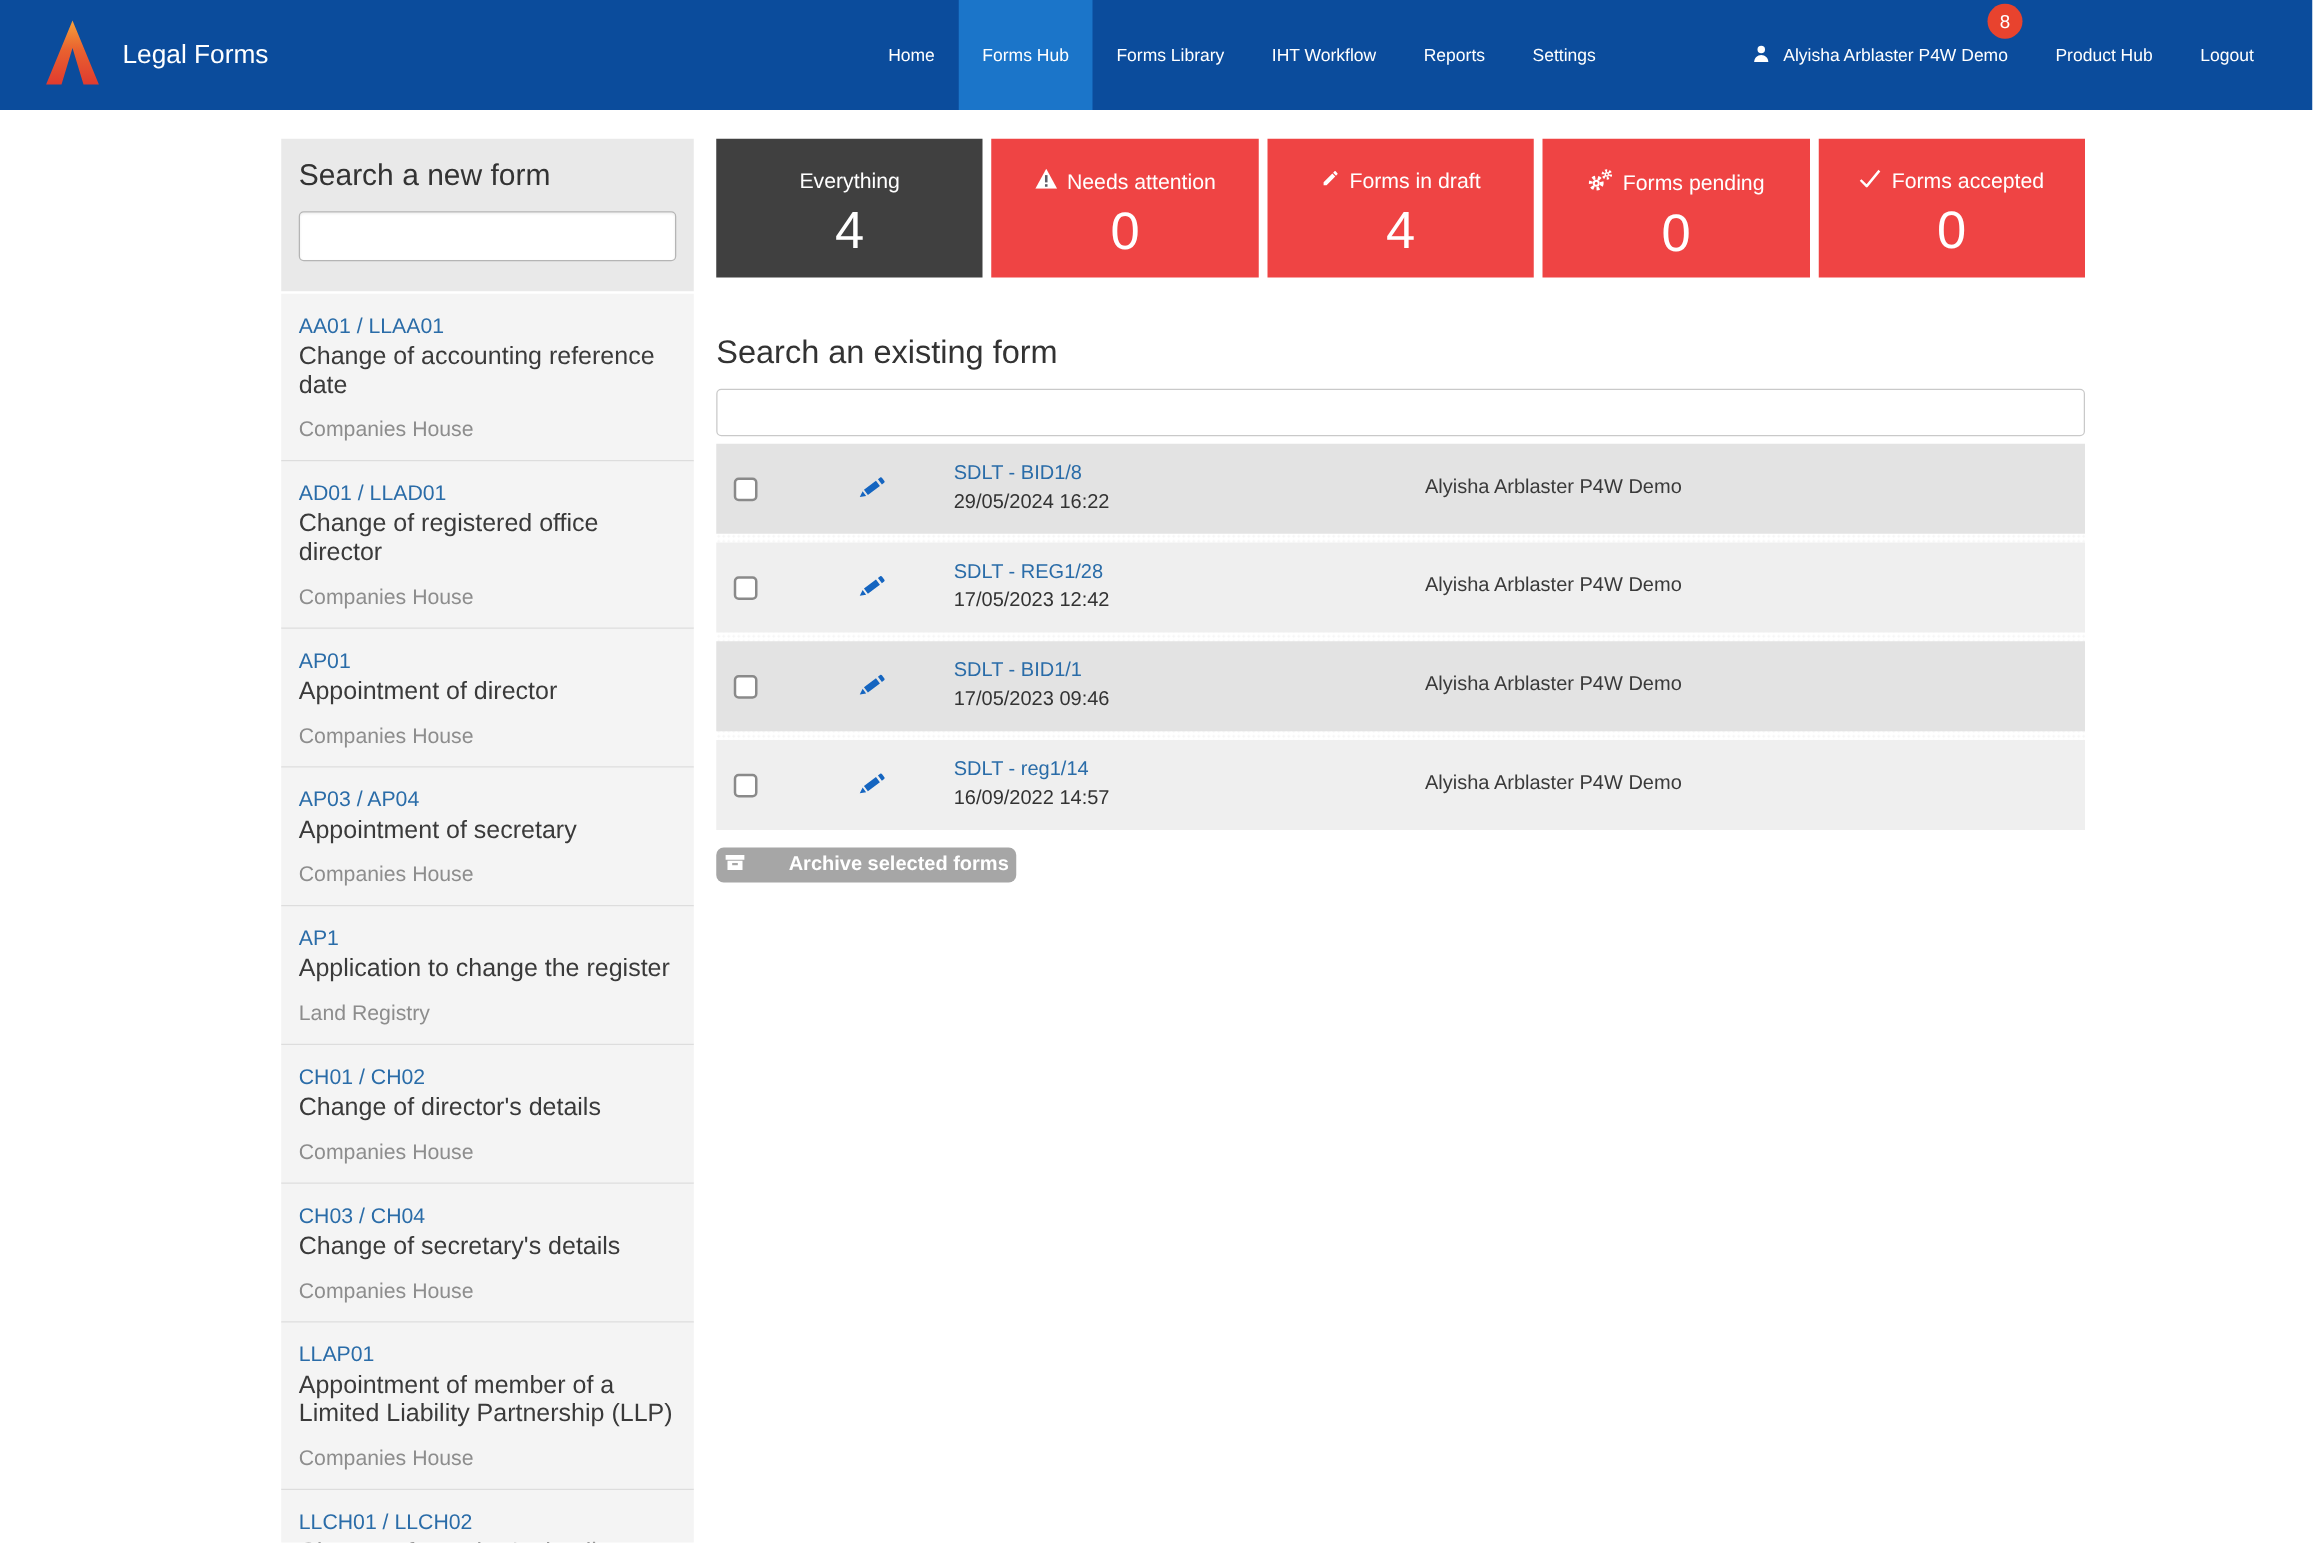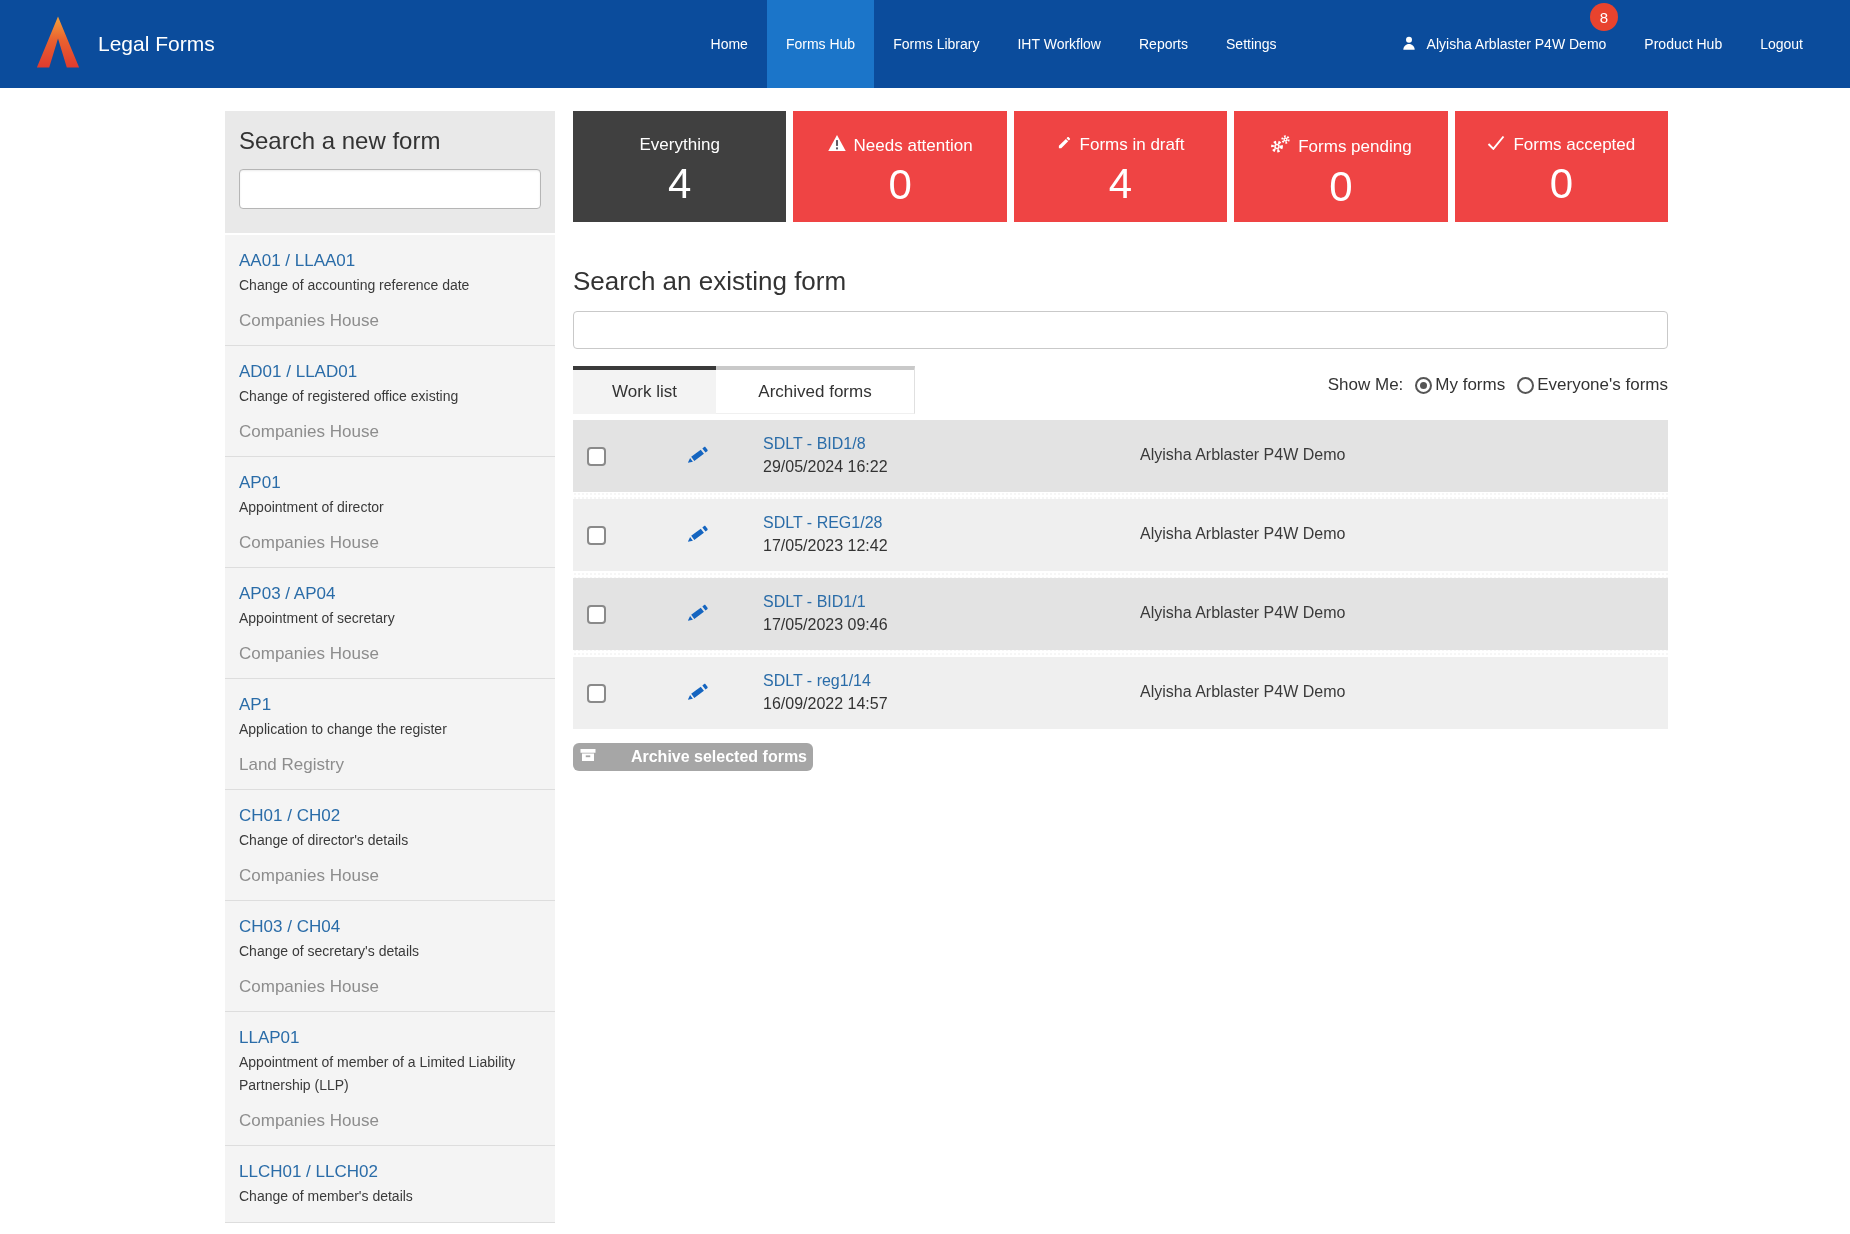--- a/index.html
+++ b/index.html
@@ -38,21 +38,21 @@
   }
   .sidebar-head { background:#e9e9e9; padding:16px 14px 24px; }
   .sidebar-title { font-size:24px; font-weight:400; color:#333; margin:0 0 14px 0; }
   .sidebar-search {
     width:100%; height:40px; border:1px solid #b5b5b5; border-radius:4px;
     background:#fff; box-shadow:inset 0 1px 2px rgba(0,0,0,0.08); font-size:16px; padding:0 10px;
   }
   .form-list { background:#f4f4f4; margin-top:2px; }
   .form-item { padding:16px 14px 14px; border-bottom:1px solid #ddd; cursor:pointer; }
   .form-code { color:#2a6ca8; font-size:17px; }
-  .form-desc { color:#3a3a3a; font-size:14px; line-height:23px; margin-top:3px; }
+  .form-desc { color:#3a3a3a; font-size:20px; line-height:23px; margin-top:3px; }
   .form-cat { color:#8d8d8d; font-size:17px; margin-top:14px; }
 
   
   .main { position:absolute; left:573px; top:111px; width:1095px; }
   .tiles { display:flex; gap:7px; }
   .tile {
     flex:1; height:111px; background:#ef4444; color:#fff; text-align:center;
     padding-top:24px; cursor:pointer;
   }
   .tile.active { background:#404040; }
@@ -152,21 +152,21 @@
   </div>
 
   <div class="form-list dotted">
     <div class="form-item">
       <div class="form-code">AA01 / LLAA01</div>
       <div class="form-desc">Change of accounting reference date</div>
       <div class="form-cat">Companies House</div>
     </div>
     <div class="form-item">
       <div class="form-code">AD01 / LLAD01</div>
-      <div class="form-desc">Change of registered office existing</div>
+      <div class="form-desc">Change of registered office director</div>
       <div class="form-cat">Companies House</div>
     </div>
     <div class="form-item">
       <div class="form-code">AP01</div>
       <div class="form-desc">Appointment of director</div>
       <div class="form-cat">Companies House</div>
     </div>
     <div class="form-item">
       <div class="form-code">AP03 / AP04</div>
       <div class="form-desc">Appointment of secretary</div>
@@ -253,36 +253,20 @@
         </span>
         <span>Forms accepted</span>
       </div>
       <div class="tile-value">0</div>
     </div>
   </div>
 
   <h1 class="existing-heading">Search an existing form</h1>
   <input class="existing-search" type="text" value="" style="">
 
-  <div class="list-controls">
-    <div class="tab active">Work list</div>
-    <div class="tab inactive">Archived forms</div>
-
-    <div class="show-me">
-      <span>Show Me:</span>
-      <label class="radio-opt">
-        <input type="radio" name="showme" checked="" style="">
-        <span>My forms</span>
-      </label>
-      <label class="radio-opt">
-        <input type="radio" name="showme" style="">
-        <span>Everyone's forms</span>
-      </label>
-    </div>
-  </div>
 
   <div class="rows dotted">
 
     <div class="wl-row dark">
       <input type="checkbox" class="row-check" style="">
       <span class="row-edit">
         <svg width="24" height="24" viewBox="0 0 24 24" fill="#1565c0" transform="rotate(8)">
           <path d="M20.7 5.6l-2.3-2.3c-.4-.4-1-.4-1.4 0l-1.6 1.6 3.7 3.7 1.6-1.6c.4-.4.4-1 0-1.4zM5.5 14.8l3.7 3.7 8.5-8.5-3.7-3.7-8.5 8.5zM4.6 16.1L3 21l4.9-1.6-3.3-3.3z"></path>
         </svg>
       </span>

